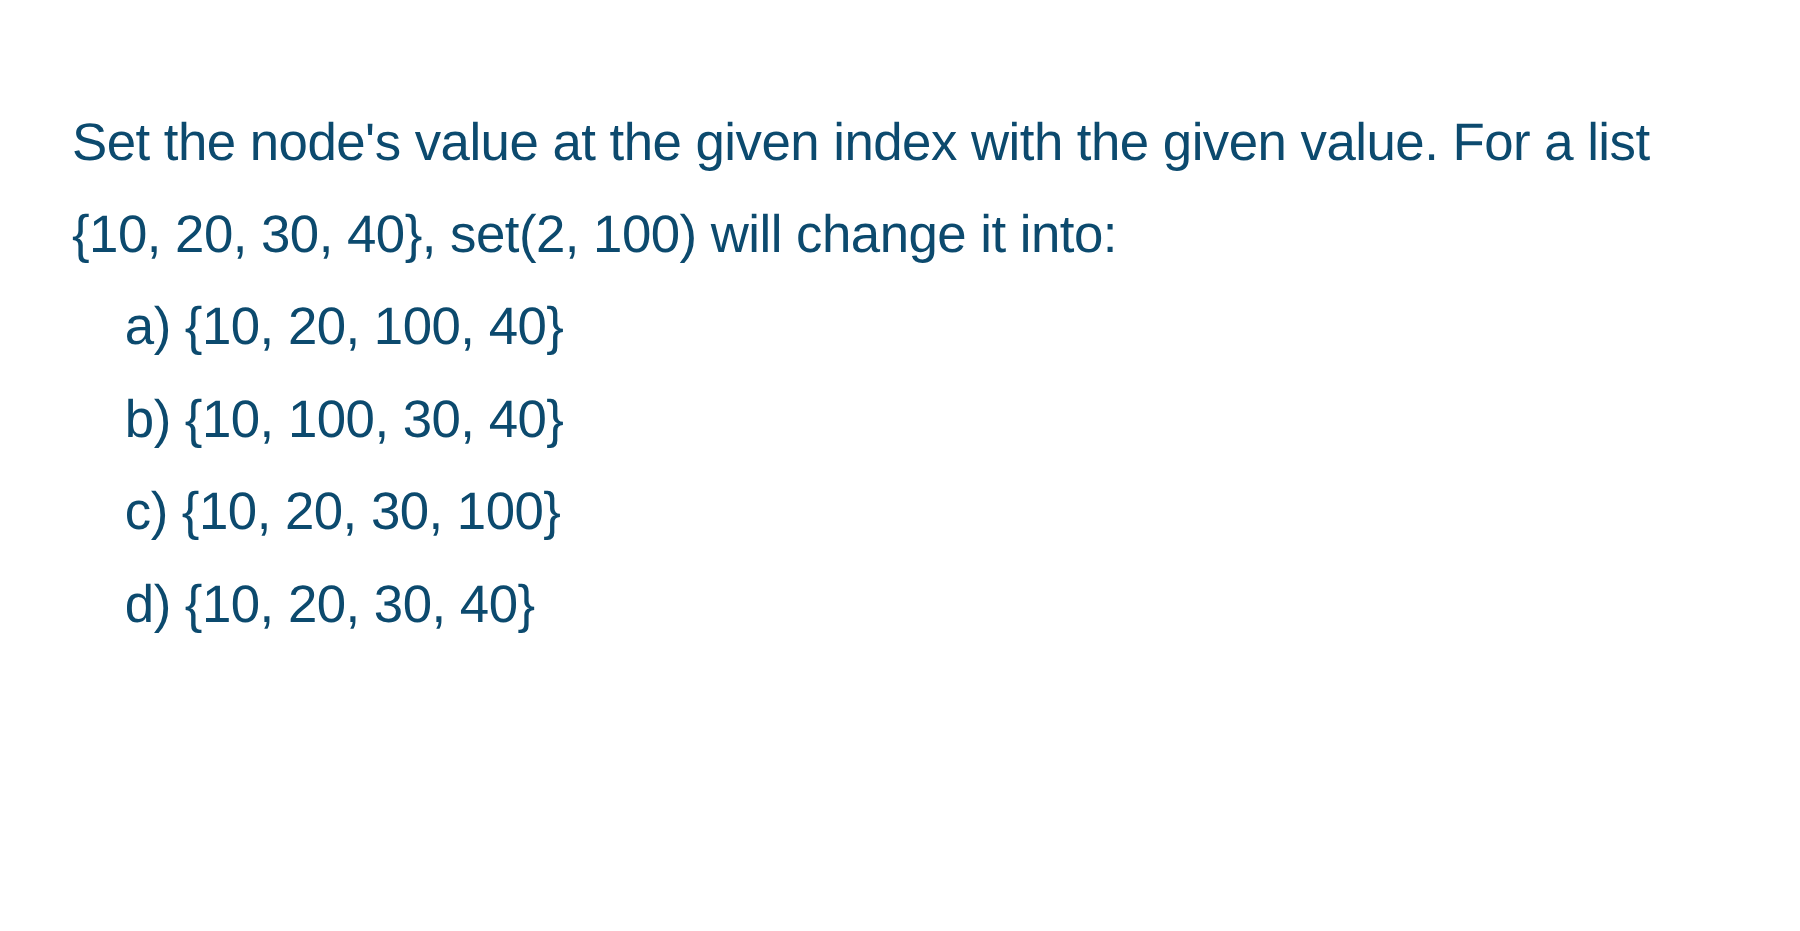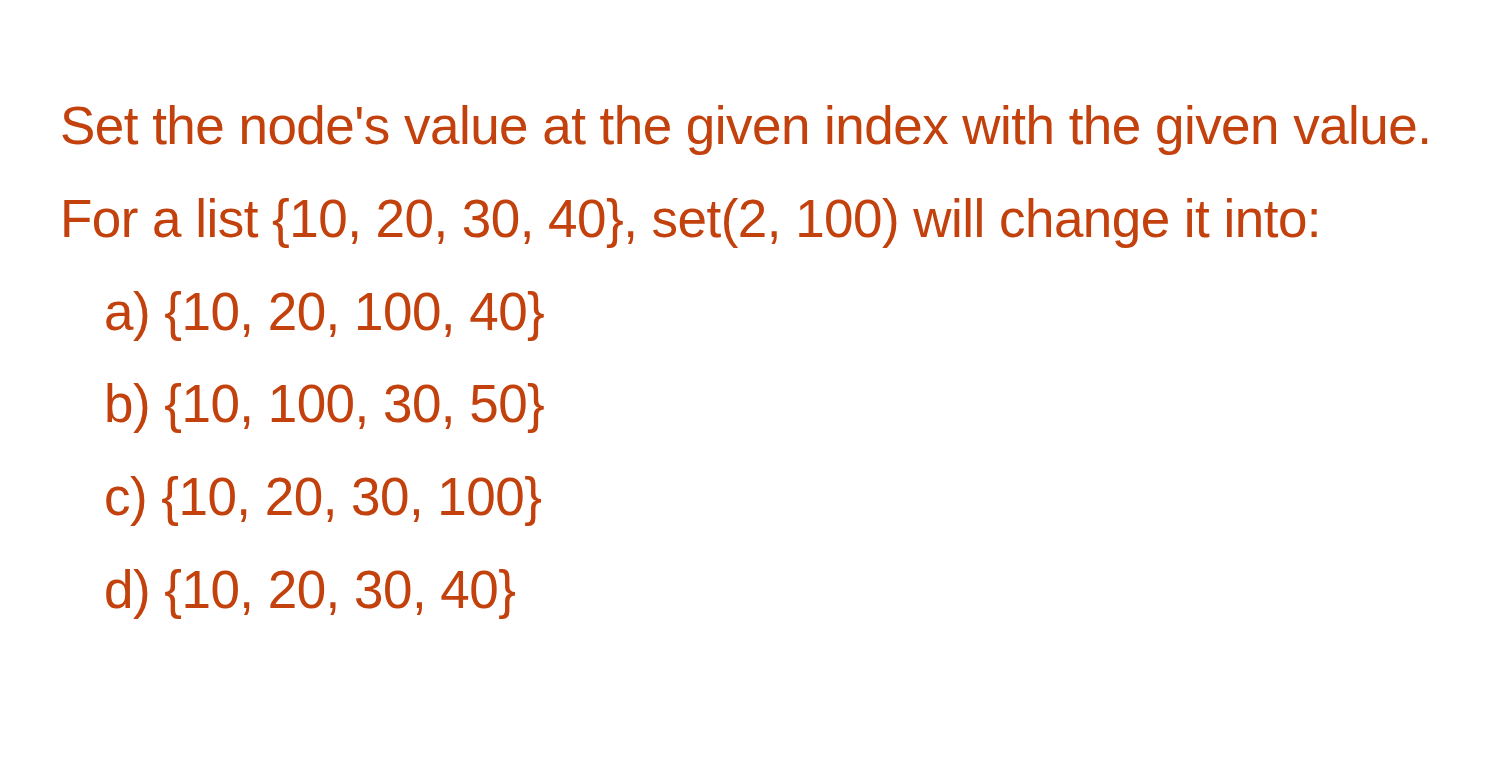--- a/index.html
+++ b/index.html
@@ -8,22 +8,22 @@
       box-sizing: border-box;
     }
     body {
       width: 1500px;
       height: 776px;
       background: #ffffff;
       font-family: -apple-system, BlinkMacSystemFont, "Segoe UI", Helvetica, Arial, sans-serif;
       padding: 80px 60px;
     }
     .question-container {
-      color: #c2410c;
-      font-size: 53px;
+      color: #0c4a6e;
+      font-size: 44px;
       line-height: 1.75;
       letter-spacing: -0.01em;
     }
     .question-text {
       margin-bottom: 0;
     }
     .options {
       margin-top: 0;
       margin-left: 44px;
     }
@@ -31,17 +31,17 @@
       display: block;
     }
   </style>
 </head>
 <body>
 
 <div class="question-container">
   <div class="question-text">Set the node's value at the given index with the given value. For a list {10, 20, 30, 40}, set(2, 100) will change it into:</div>
   <div class="options">
     <div class="option">a) {10, 20, 100, 40}</div>
-    <div class="option">b) {10, 100, 30, 50}</div>
+    <div class="option">b) {10, 100, 30, 40}</div>
     <div class="option">c) {10, 20, 30, 100}</div>
     <div class="option">d) {10, 20, 30, 40}</div>
   </div>
 </div>
 
 </body></html>

